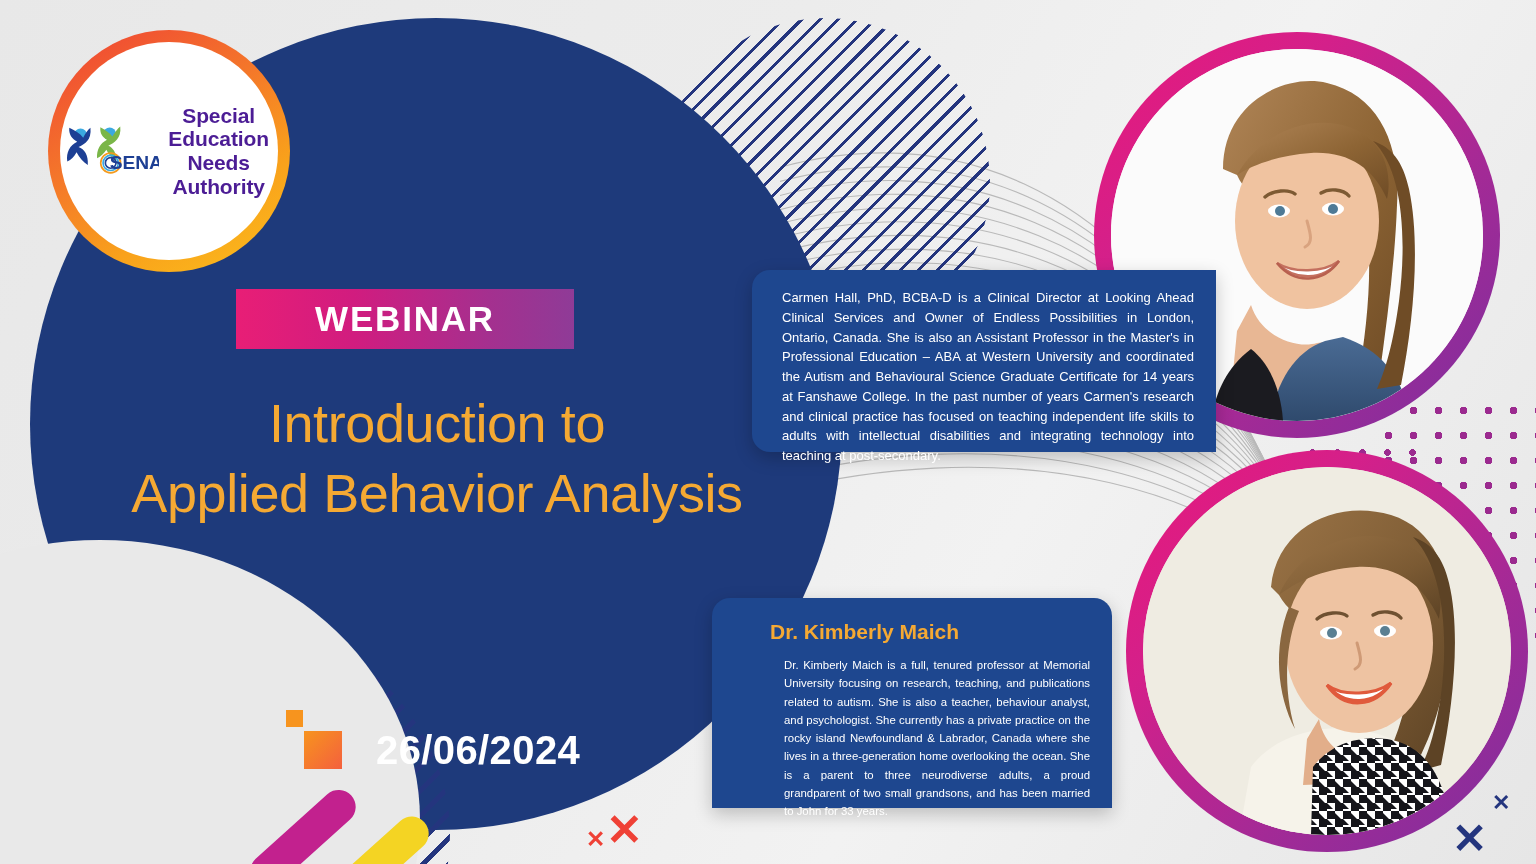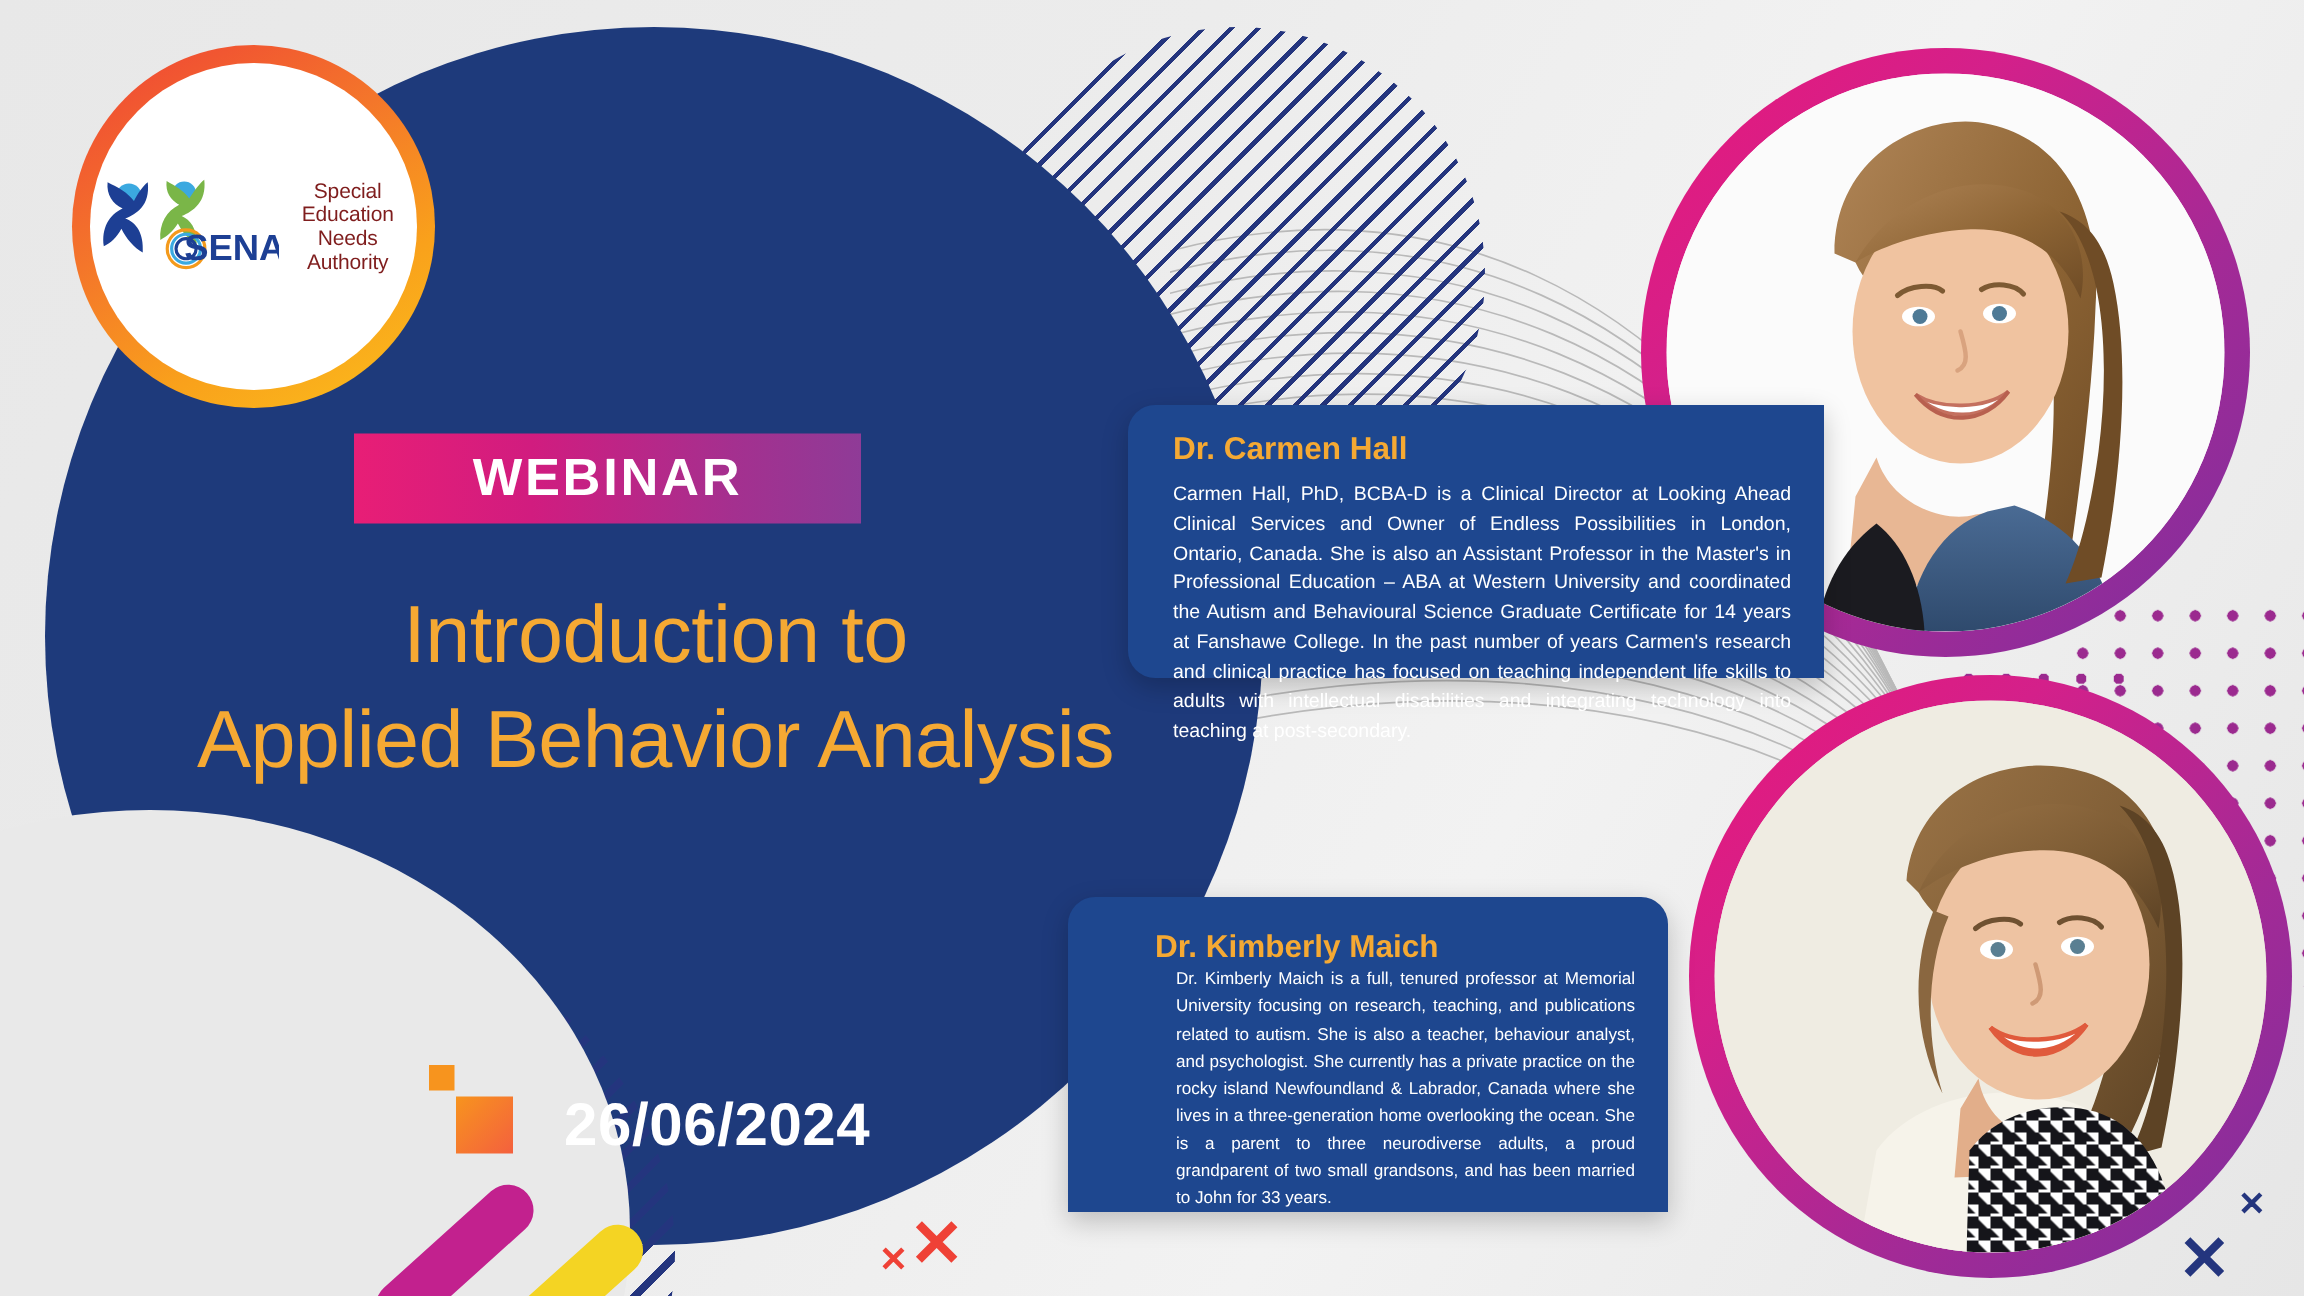--- a/index.html
+++ b/index.html
@@ -129,23 +129,23 @@
     width: 100%; height: 100%;
     border-radius: 50%;
     background: #ffffff;
     display: flex;
     flex-direction: row;
     align-items: center;
     justify-content: flex-end;
   }
   .logo-mark { width: 150px; height: 96px; margin-bottom: -2px; }
   .logo-sub {
-    color: #7f1d1d;
-    font-weight: 400;
-    font-size: 14px;
+    color: #4c1d95;
+    font-weight: 700;
+    font-size: 21px;
     line-height: 1.12;
     text-align: center;
     letter-spacing: -0.1px;
   }
 
   
   .webinar-badge {
     position: absolute;
     left: 236px; top: 289px;
     width: 338px; height: 60px;
@@ -244,21 +244,21 @@
     width: 400px; height: 210px;
     border-radius: 18px 18px 0 0;
     padding: 22px 22px 12px 32px;
   }
   .bio-name {
     color: #f5a933;
     font-weight: 700;
     margin: 0 0 7px 0;
   }
   .bio-card-1 .bio-name { font-size: 21px; }
-  .bio-card-2 .bio-name { font-size: 21px; margin-bottom: 0; padding-left: 26px; }
+  .bio-card-2 .bio-name { font-size: 21px; margin-bottom: 12px; padding-left: 26px; }
   .bio-text {
     color: #ffffff;
     font-size: 13px;
     line-height: 1.52;
     text-align: justify;
     margin: 0;
   }
   .bio-card-2 .bio-text { padding-left: 40px; font-size: 11.4px; line-height: 1.6; }
 </style>
 </head>
@@ -439,21 +439,20 @@
         <path d="M184 218 C202 240 232 238 248 216 C232 228 200 230 184 218 Z" fill="#ffffff" stroke="#e05a3c" stroke-width="3"></path>
         <path d="M184 218 C202 244 232 240 248 216" stroke="#e05a3c" stroke-width="3.2" fill="none"></path>
 
         <path d="M170 300 C186 278 214 268 244 272 C272 276 292 296 302 330 L300 368 L168 368 Z" fill="url(#hound)"></path>
         <path d="M196 312 C212 296 240 292 262 302 C282 312 292 332 296 356 L292 368 L194 368 Z" fill="#f6f3ea" opacity="0.0"></path>
       </svg>
     </div>
   </div>
 
   <div class="bio-card bio-card-1">
-    <div class="bio-name">Dr. Carmen Hall</div>
     <p class="bio-text">Carmen Hall, PhD, BCBA-D is a Clinical Director at Looking Ahead Clinical Services and Owner of Endless Possibilities in London, Ontario, Canada. She is also an Assistant Professor in the Master's in Professional Education – ABA at Western University and  coordinated the Autism and Behavioural Science Graduate Certificate for 14 years at Fanshawe College.  In the past number of years Carmen's research and clinical practice has focused on teaching independent life skills to adults with intellectual disabilities and integrating technology into teaching at post-secondary.</p>
   </div>
 
   <div class="bio-card bio-card-2">
     <div class="bio-name">Dr. Kimberly Maich</div>
     <p class="bio-text">Dr. Kimberly Maich is a full, tenured professor at Memorial University focusing on research, teaching, and publications related to autism. She is also a teacher, behaviour analyst, and psychologist. She currently has a private practice on the rocky island  Newfoundland &amp; Labrador, Canada where she lives in a three-generation home overlooking the ocean. She is a parent to three neurodiverse adults, a proud grandparent of two small grandsons, and has been married to John for 33 years.</p>
   </div>
 
 </div>
 

